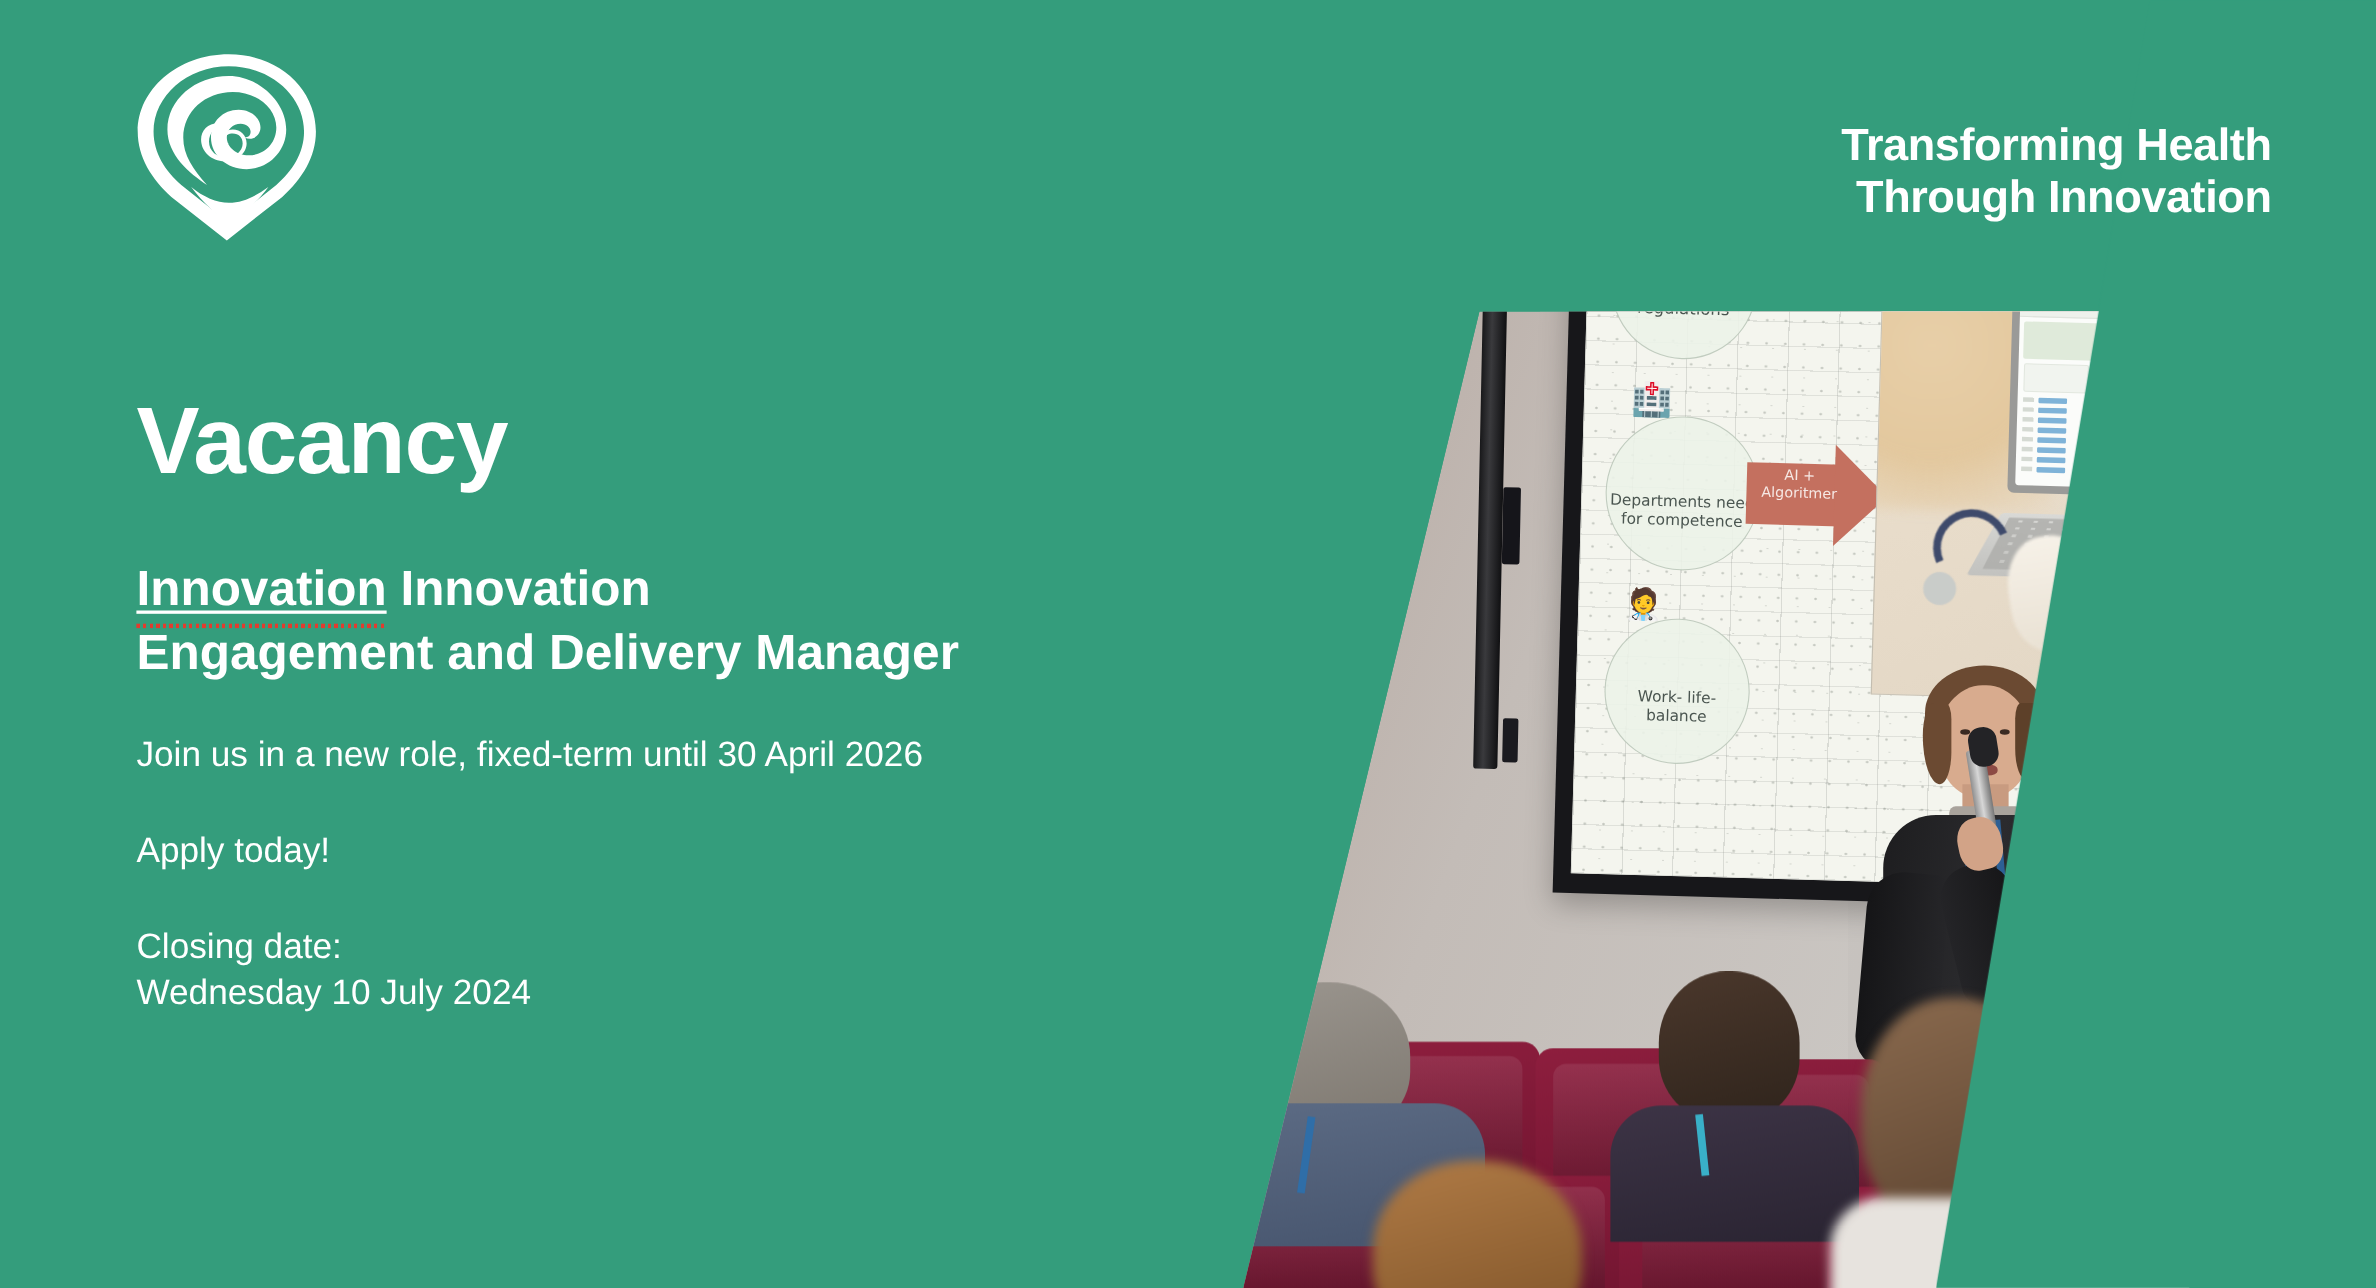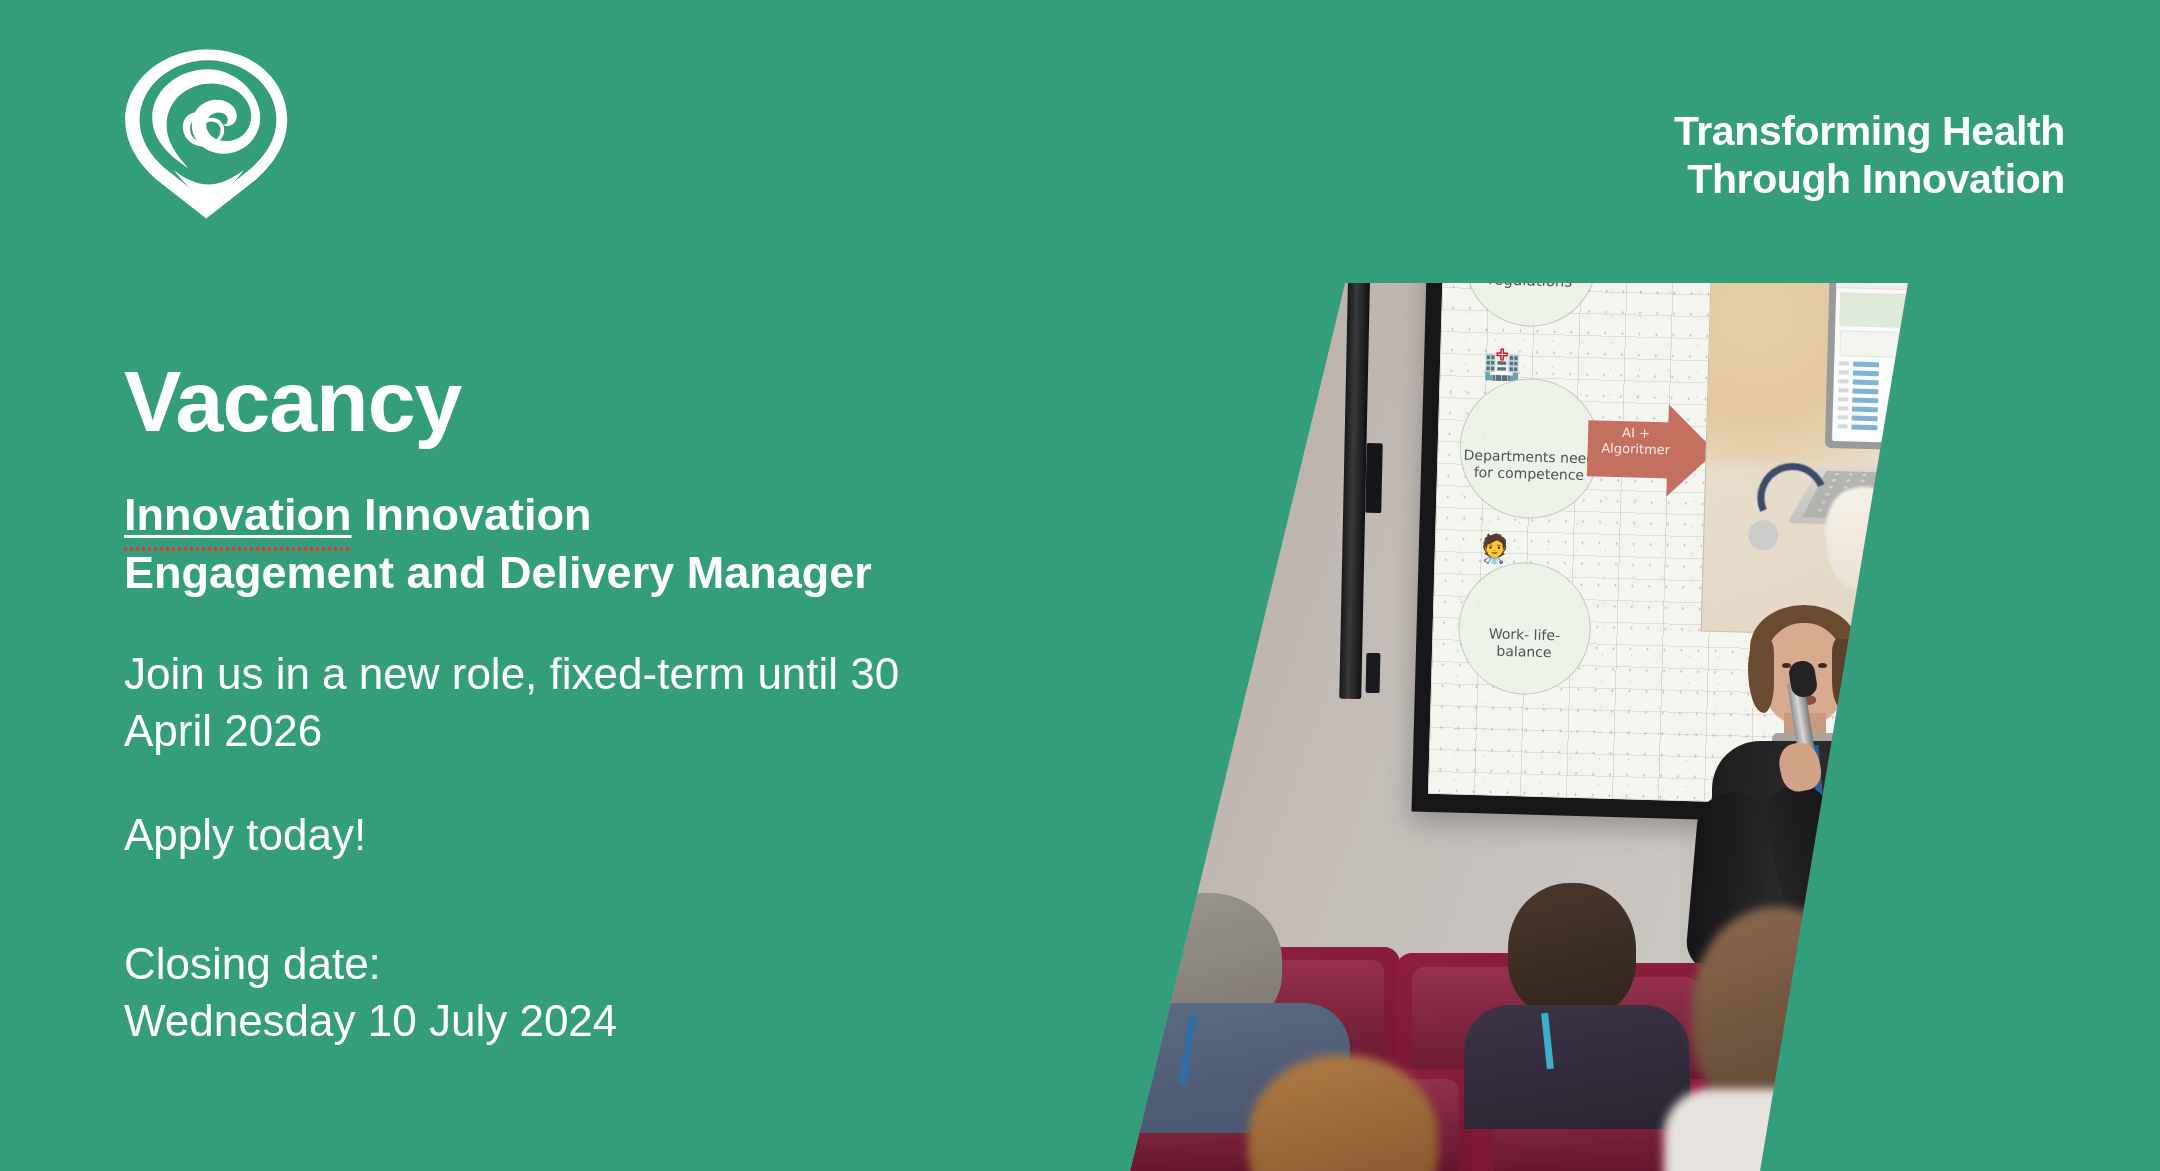--- a/index.html
+++ b/index.html
@@ -354,21 +354,21 @@
     font-size:41px; font-weight:bold; line-height:1.16;
     letter-spacing:-0.4px;
     font-family:"Liberation Sans", sans-serif;
   }
 
   
   #copy { position:absolute; left:124px; top:358px; width:1060px; color:#fff; }
 
   #vacancy-title {
     font-size:86px; font-weight:bold; line-height:1;
-    letter-spacing:-1px; margin-bottom:42px;
+    letter-spacing:-1px; margin-bottom:62px;
     font-family:"Liberation Sans", sans-serif;
   }
 
   #job-title {
     font-size:45px; font-weight:bold; line-height:1.28;
     margin-bottom:44px;
     font-family:"Liberation Sans", sans-serif;
   }
   .spellcheck {
     text-decoration: underline;
@@ -378,25 +378,25 @@
     position:relative;
   }
   .spellcheck::after {
     content:"";
     position:absolute; left:0; right:0; bottom:-11px; height:4px;
     background-image:
       repeating-linear-gradient(90deg,#e23b2e 0 3px, transparent 3px 6px);
   }
 
   .body-line {
-    font-size:44px; font-weight:normal; line-height:1.3;
+    font-size:32px; font-weight:normal; line-height:1.3;
     font-family:"Liberation Sans", sans-serif;
   }
   #para-role   { margin-bottom:46px; max-width:870px; }
-  #para-apply  { margin-bottom:72px; }
+  #para-apply  { margin-bottom:46px; }
   #para-closing{ }
 </style>
 </head>
 <body>
 
 <div id="poster">
 
   <div id="photo-block">
     <div class="photo-inner">
       <div class="wall"></div>

